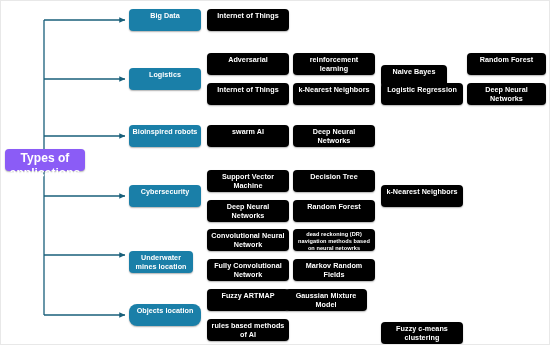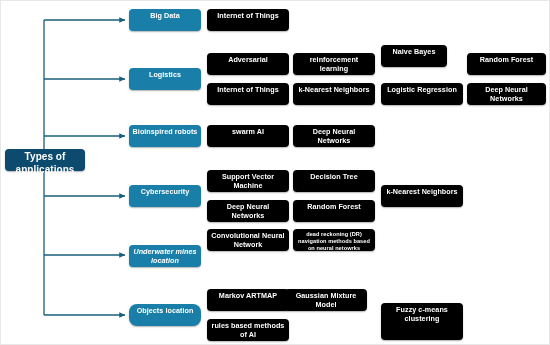--- a/index.html
+++ b/index.html
@@ -27,22 +27,22 @@
     color: #ffffff;
     font-weight: bold;
     font-size: 7.2px;
     line-height: 1.25;
     border-radius: 4px;
     padding: 2px 3px;
     box-shadow: 0 1px 1.5px rgba(0,0,0,0.30);
     letter-spacing: 0.05px;
   }
   .node.root {
-    background: #0c4a6e;
-    font-size: 10px;
+    background: #8b5cf6;
+    font-size: 12px;
   }
   .node.cat {
     background: #1a7fa8;
   }
   .node.leaf {
     background: #000000;
   }
   .node span {
     display: block;
     width: 100%;
@@ -89,21 +89,21 @@
 
   <div class="node cat" style="left:128px; top:67px; width:72px; height:22px;">
     <span>Logistics</span>
   </div>
   <div class="node leaf" style="left:206px; top:52px; width:82px; height:22px;">
     <span>Adversarial</span>
   </div>
   <div class="node leaf" style="left:292px; top:52px; width:82px; height:22px;">
     <span>reinforcement learning</span>
   </div>
-  <div class="node leaf" style="left:380px; top:44px; width:66px; height:22px;">
+  <div class="node leaf" style="left:380px; top:64px; width:66px; height:22px;">
     <span>Naive Bayes</span>
   </div>
   <div class="node leaf" style="left:466px; top:52px; width:79px; height:22px;">
     <span>Random Forest</span>
   </div>
   <div class="node leaf" style="left:206px; top:82px; width:82px; height:22px;">
     <span>Internet of Things</span>
   </div>
   <div class="node leaf" style="left:292px; top:82px; width:82px; height:22px;">
     <span>k-Nearest Neighbors</span>
@@ -137,39 +137,45 @@
   <div class="node leaf" style="left:380px; top:184px; width:82px; height:22px;">
     <span>k-Nearest Neighbors</span>
   </div>
   <div class="node leaf" style="left:206px; top:199px; width:82px; height:22px;">
     <span>Deep Neural Networks</span>
   </div>
   <div class="node leaf" style="left:292px; top:199px; width:82px; height:22px;">
     <span>Random Forest</span>
   </div>
 
-  <div class="node cat" style="left:128px; top:244px; width:72px; height:22px;font-style:italic;">
+  <div class="node cat" style="left:128px; top:250px; width:64px; height:22px;">
     <span>Underwater mines location</span>
   </div>
   <div class="node leaf" style="left:206px; top:228px; width:82px; height:22px;">
     <span>Convolutional Neural Network</span>
   </div>
   <div class="node leaf" style="left:292px; top:228px; width:82px; height:22px; font-size:5.6px;">
     <span>dead reckoning (DR) navigation methods based on neural netowrks</span>
   </div>
+  <div class="node leaf" style="left:206px; top:258px; width:82px; height:22px;">
+    <span>Fully Convolutional Network</span>
+  </div>
+  <div class="node leaf" style="left:292px; top:258px; width:82px; height:22px;">
+    <span>Markov Random Fields</span>
+  </div>
 
   <div class="node cat" style="left:128px; top:303px; width:72px; height:22px;border-radius:8px;">
     <span>Objects location</span>
   </div>
   <div class="node leaf" style="left:206px; top:288px; width:82px; height:22px;">
-    <span>Markov ARTMAP</span>
+    <span>Fuzzy ARTMAP</span>
   </div>
   <div class="node leaf" style="left:284px; top:288px; width:82px; height:22px;">
     <span>Gaussian Mixture Model</span>
   </div>
-  <div class="node leaf" style="left:380px; top:302px; width:82px; height:37px;">
+  <div class="node leaf" style="left:380px; top:321px; width:82px; height:22px;">
     <span>Fuzzy c-means clustering</span>
   </div>
   <div class="node leaf" style="left:206px; top:318px; width:82px; height:22px;">
     <span>rules based methods of AI</span>
   </div>
 
 </div>
 
 </body></html>

